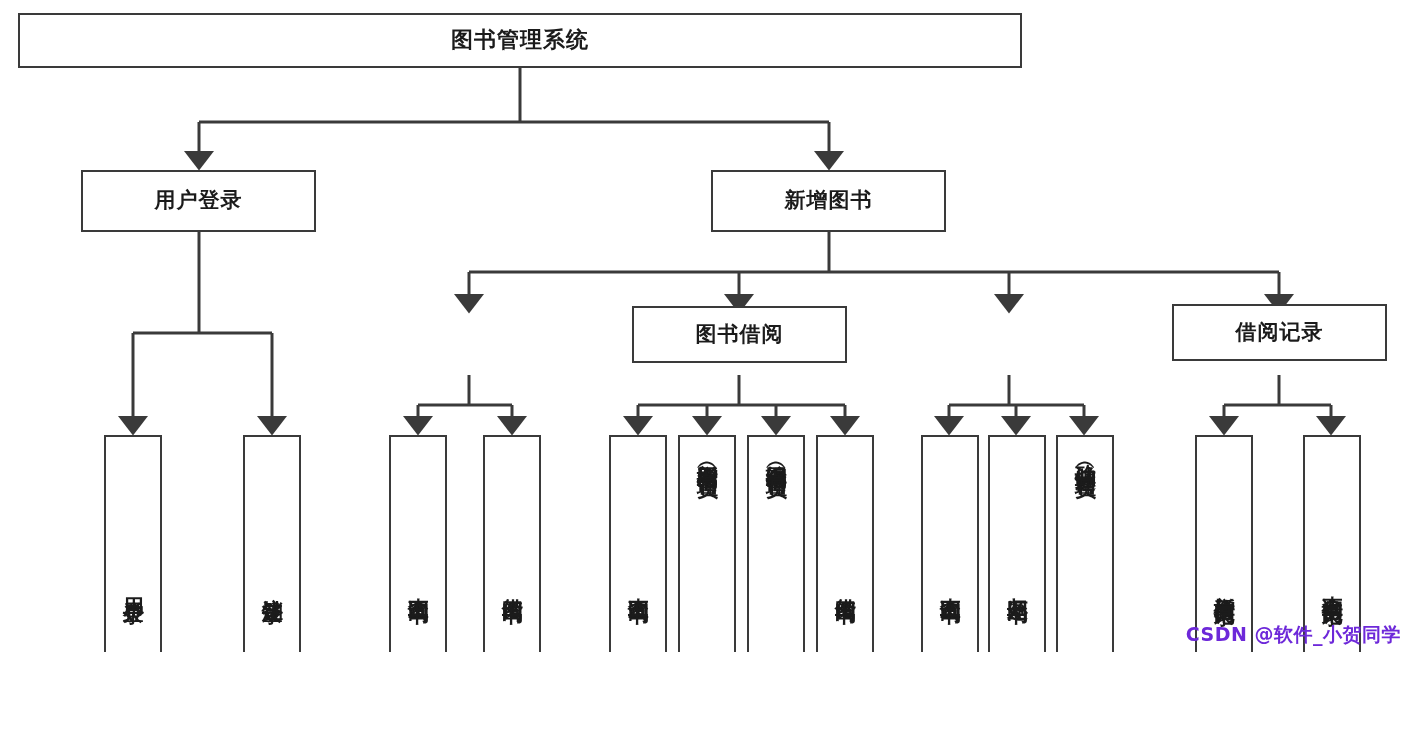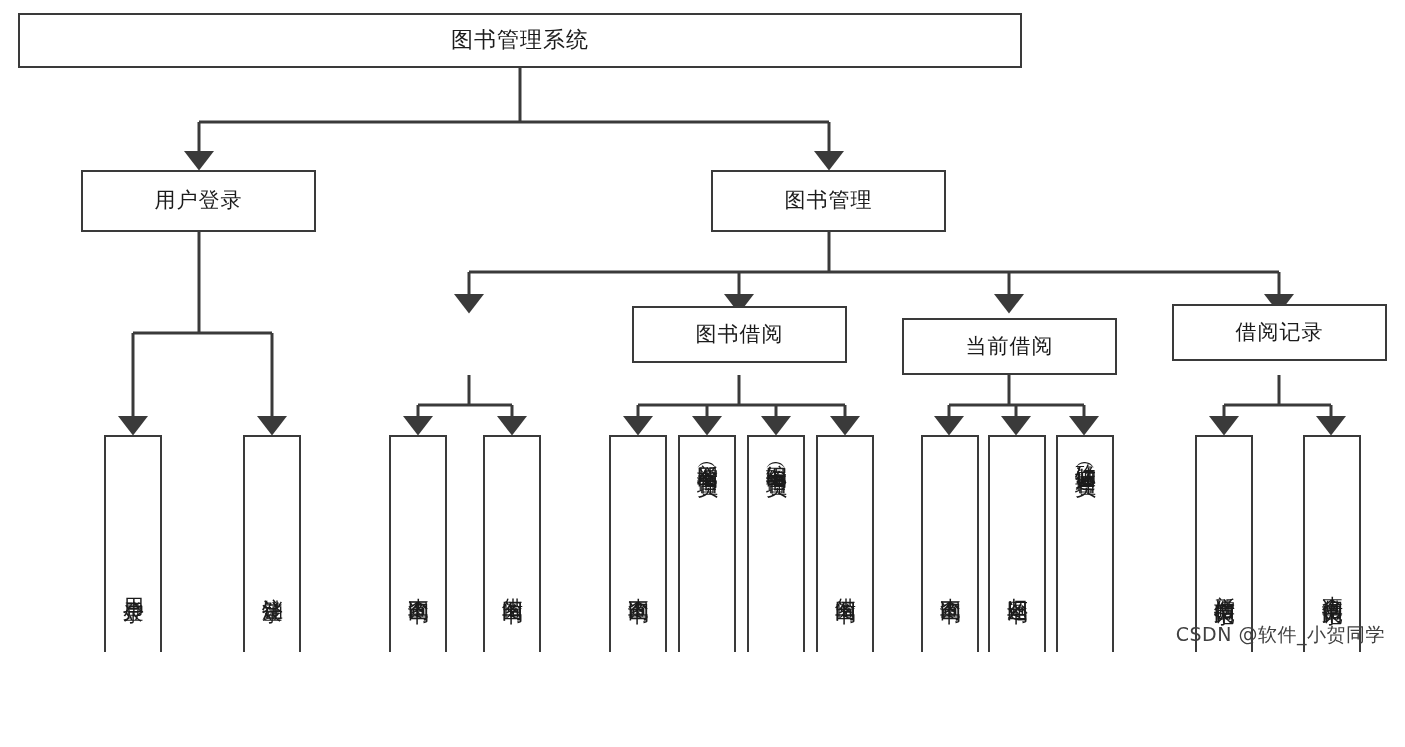--- a/index.html
+++ b/index.html
@@ -10,20 +10,21 @@
   }
   body {
     font-family: "DejaVu Sans", "Liberation Sans", sans-serif;
   }
   #diagram-root {
     position: relative;
     width: 1405px;
     height: 652px;
     background: #ffffff;
     overflow: hidden;
+    font-weight: bold;
   }
   #diagram-svg {
     position: absolute;
     left: 0;
     top: 0;
     width: 1405px;
     height: 747px;
   }
   .node {
     position: absolute;
@@ -59,24 +60,24 @@
   }
   .v-center .vlabel {
     margin-top: auto;
     margin-bottom: auto;
   }
   .node-v.v-center {
     align-items: center;
   }
   #watermark {
     position: absolute;
-    right: 20px;
+    right: 4px;
     bottom: 4px;
     font-size: 19px;
-    color: #404040;
+    color: #6d28d9;
     letter-spacing: 0.5px;
     white-space: nowrap;
     pointer-events: none;
   }
 </style>
 </head>
 <body>
 
 <div id="diagram-root">
 
@@ -133,31 +134,28 @@
 
   <div class="node node-h node-root" style="left:18px; top:13px; width:1004px; height:55px;">
     <span>图书管理系统</span>
   </div>
 
   <div class="node node-h" style="left:81px; top:170px; width:235px; height:62px;">
     <span>用户登录</span>
   </div>
 
   <div class="node node-h" style="left:711px; top:170px; width:235px; height:62px;">
-    <span>图书管理</span>
+    <span>新增图书</span>
   </div>
 
 
   <div class="node node-h" style="left:632px; top:306px; width:215px; height:57px;">
     <span>图书借阅</span>
   </div>
 
-  <div class="node node-h" style="left:902px; top:318px; width:215px; height:57px;">
-    <span>当前借阅</span>
-  </div>
 
   <div class="node node-h" style="left:1172px; top:304px; width:215px; height:57px;justify-content:center;">
     <span>借阅记录</span>
   </div>
 
   <div class="node node-v v-center" style="left:104px; top:435px; width:58px; height:299px;">
     <span class="vlabel">用户登录</span>
   </div>
 
   <div class="node node-v v-center" style="left:243px; top:435px; width:58px; height:299px;">

